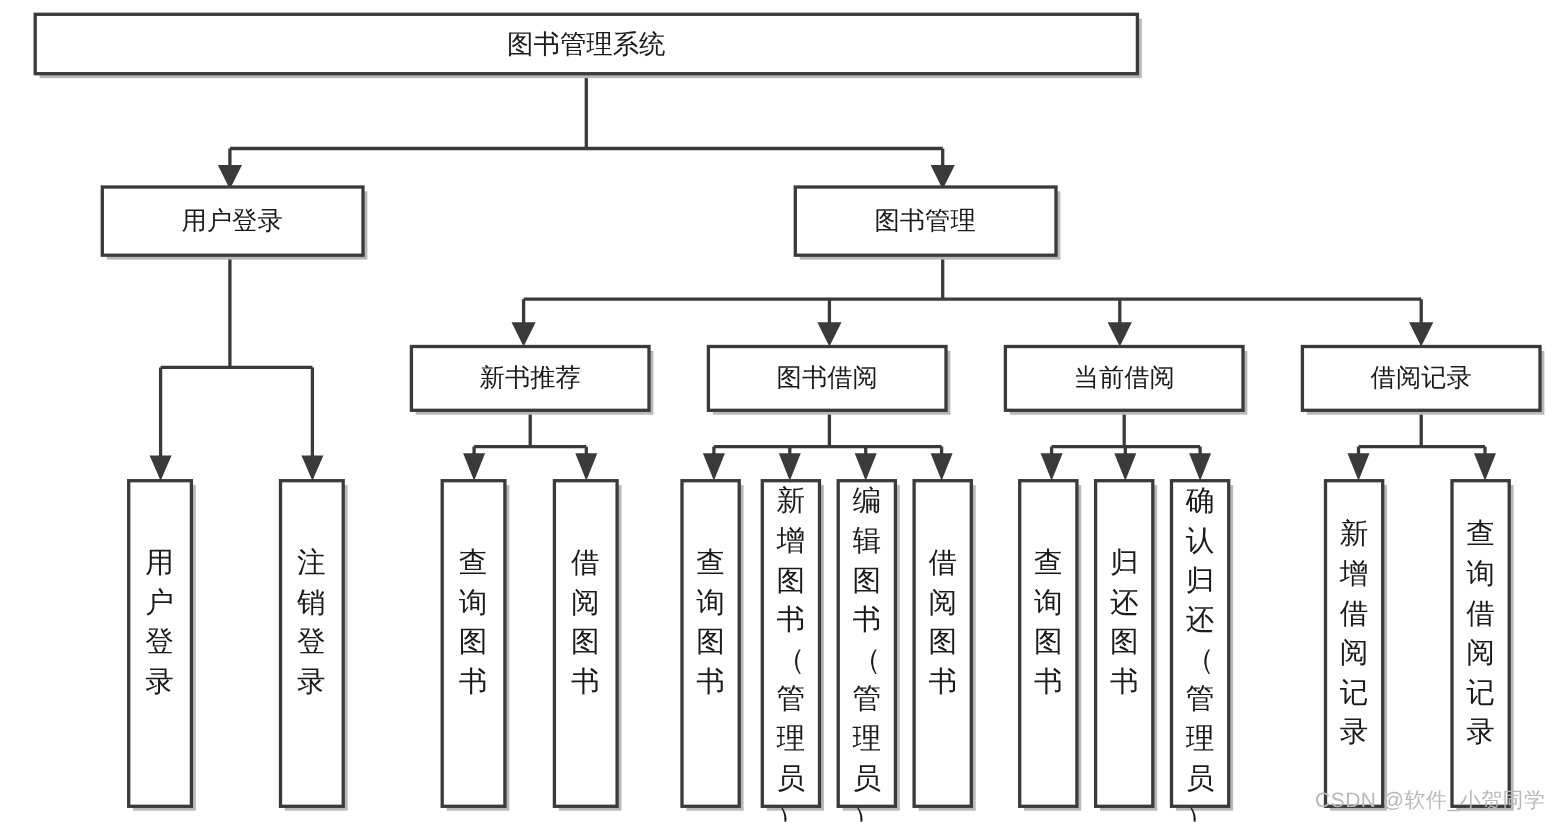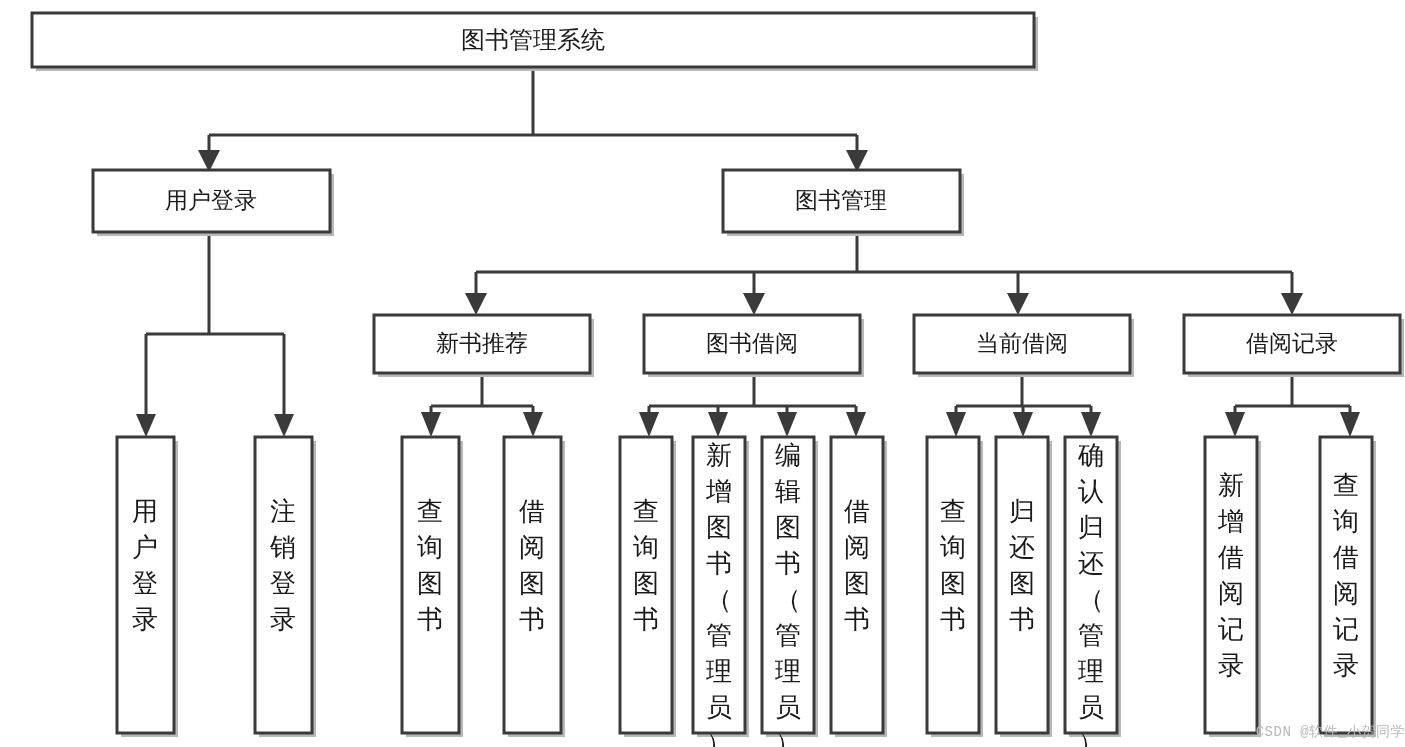--- a/index.html
+++ b/index.html
@@ -59,22 +59,22 @@
   .leaf-label {
     font-family: "Liberation Sans", "DejaVu Sans", sans-serif;
     font-size: 26px;
     fill: #1a1a1a;
     text-anchor: middle;
   }
   .watermark {
     position: absolute;
     right: 12px;
     bottom: 6px;
-    font-family: Liberation Mono, monospace;
-    font-size: 14px;
+    font-family: Liberation Sans, sans-serif;
+    font-size: 19px;
     color: #b9b9b9;
     letter-spacing: 0.5px;
     white-space: nowrap;
     pointer-events: none;
   }
 </style>
 </head>
 <body>
 
 <div id="diagram-root">

